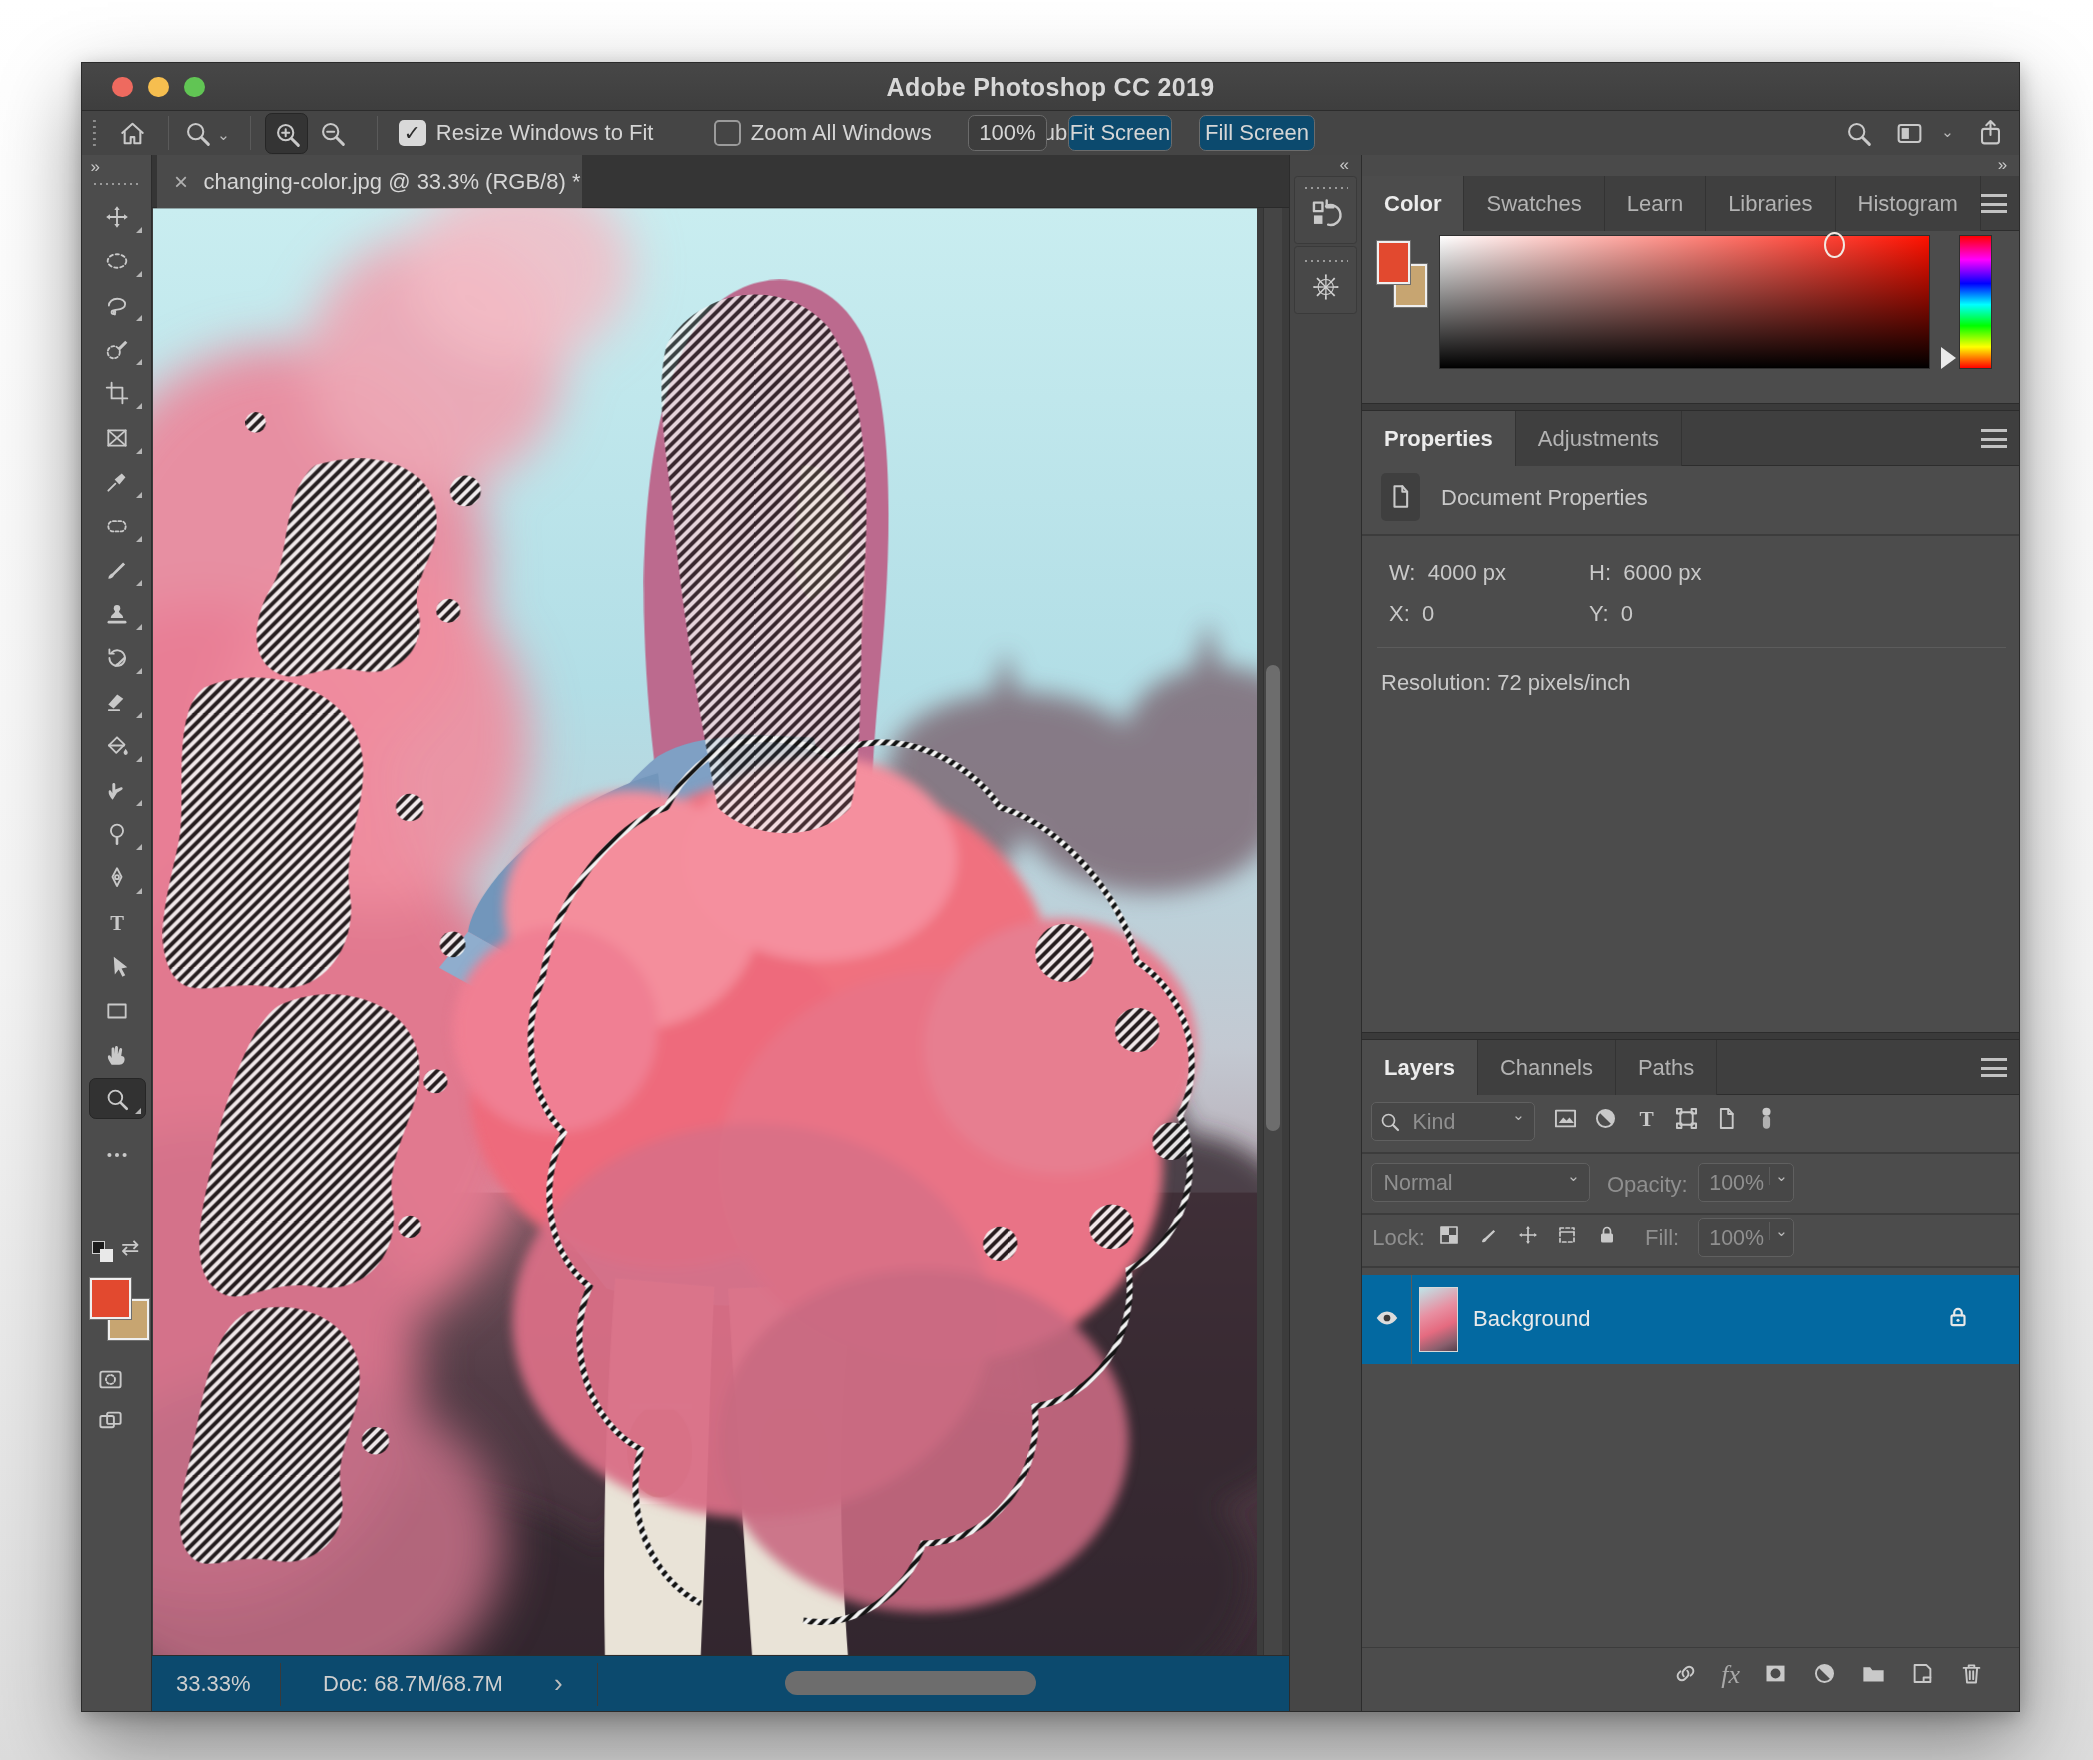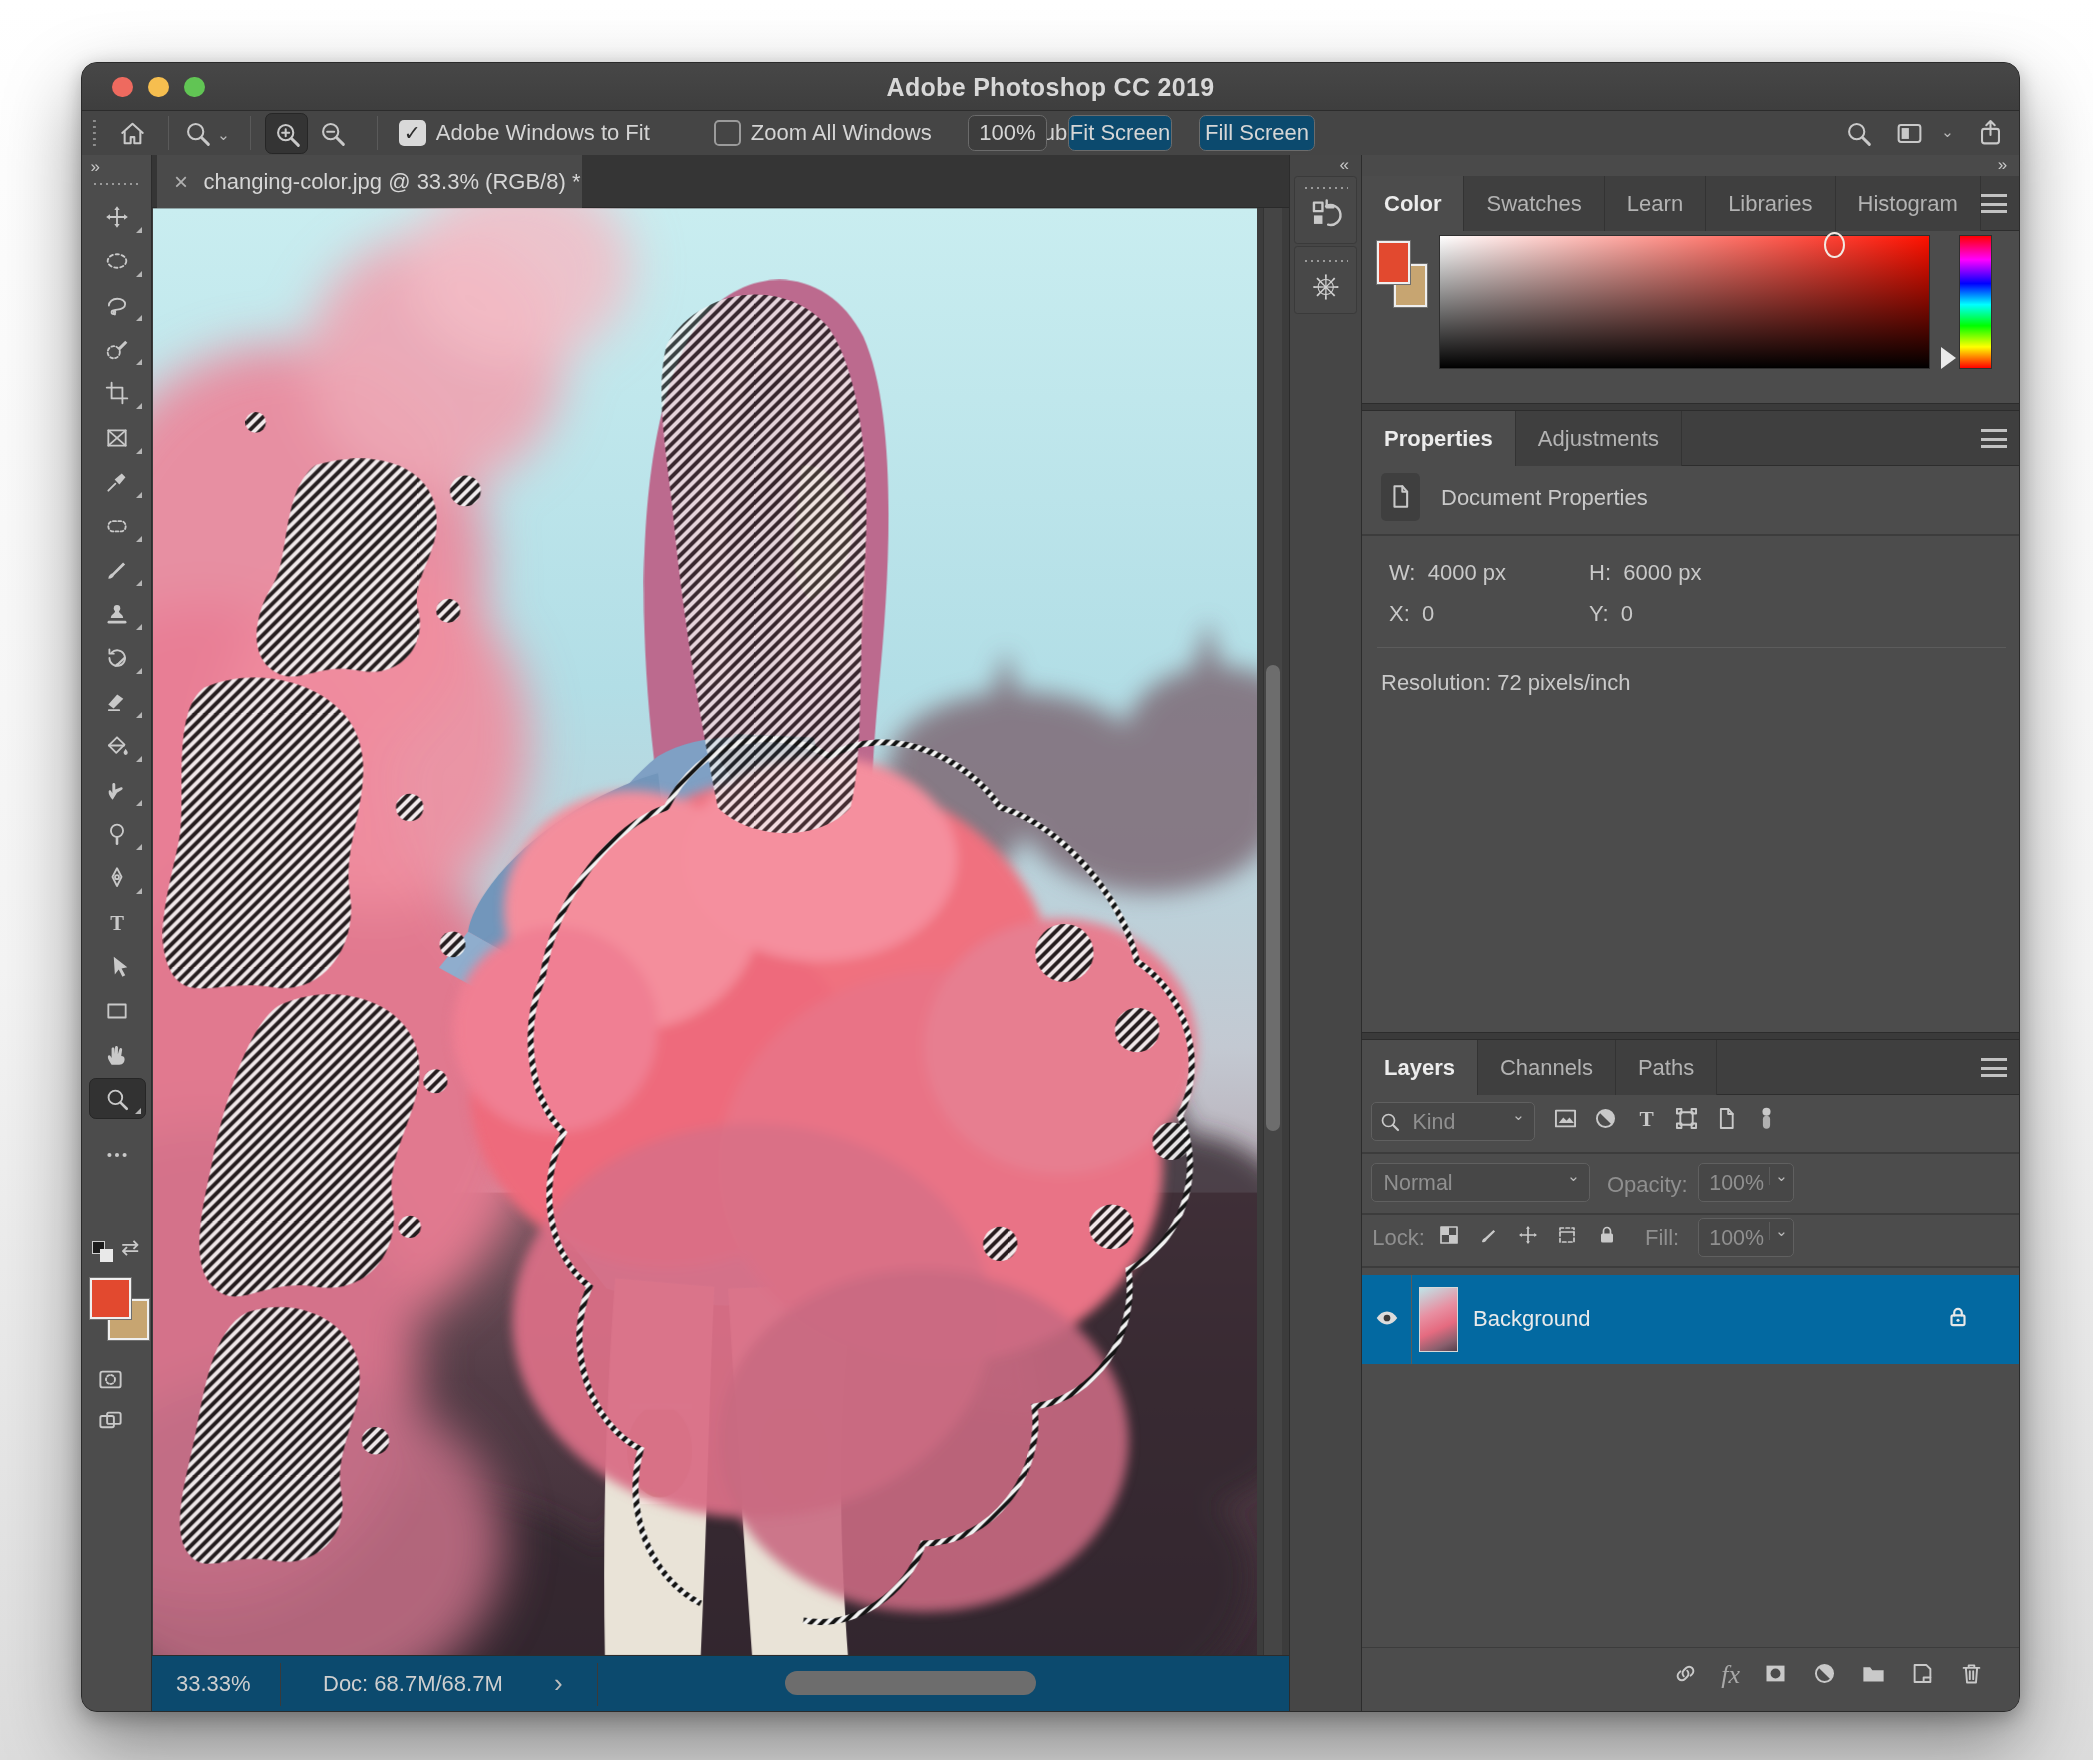--- a/index.html
+++ b/index.html
@@ -1,20 +1,20 @@
 <!DOCTYPE html>
 <html style="font-size:13.7px"><head>
 <meta charset="utf-8">
 <style>
   html,body{margin:0;padding:0;width:2094px;height:1760px;overflow:hidden;
     font-family:"Liberation Sans","DejaVu Sans",sans-serif;
     background:linear-gradient(180deg,#ffffff 0%,#f4f4f4 55%,#dcdcdc 100%);}
   *{box-sizing:border-box;}
   .abs{position:absolute;}
-  #win{position:absolute;left:81px;top:62px;width:1939px;height:1650px;border-radius:16px;
+  #win{position:absolute;left:81px;top:62px;width:1939px;height:1650px;border-radius:0;
     overflow:hidden;background:#454545;box-shadow:0 33px 77px rgba(0,0,0,.40),0 5.1px 19px rgba(0,0,0,.25);
     border:0.9px solid #2a2a2a;}
   
   #titlebar{position:absolute;left:0;top:0;width:100%;height:48px;background:linear-gradient(#474747,#3e3e3e);
     border-bottom:0.9px solid #2c2c2c;}
   .light{position:absolute;top:13.7px;width:20.5px;height:20.5px;border-radius:50%;}
   #title{position:absolute;width:100%;text-align:center;line-height:48px;font-size:25px;font-weight:700;color:#d8d8d8;letter-spacing:0.3px;}
   
   #optbar{position:absolute;left:0;top:48px;width:100%;height:45px;background:#454545;border-bottom:0.9px solid #2e2e2e;}
   .vsep{position:absolute;top:5.1px;height:34px;width:0.9px;background:#5a5a5a;}
@@ -118,21 +118,21 @@
       </div>
     <div class="abs" style="left:236px;top:7.7px;" id="ic-zoomout"><svg width="29" height="29" viewBox="0 0 24 24" fill="none" stroke="#c9c9c9" stroke-width="1.7" stroke-linecap="round" stroke-linejoin="round">
           <circle cx="10.5" cy="10.5" r="6.3"></circle>
           <path d="M15.3 15.3 21 21" stroke-width="2.4"></path>
           <path d="M7.6 10.5h5.8"></path>
         </svg></div>
     <div class="vsep" style="left:295px;"></div>
     <div id="opt-checks">
         <div class="cbrow" style="left: 317px;">
           <span class="cbbox on">✓</span>
-          <span class="cblabel">Adobe Windows to Fit</span>
+          <span class="cblabel">Resize Windows to Fit</span>
         </div>
         <div class="cbrow" style="left: 632px;">
           <span class="cbbox off"></span>
           <span class="cblabel">Zoom All Windows</span>
         </div>
         <div class="cbrow" style="left: 891px;">
           <span class="cbbox on">✓</span>
           <span class="cblabel">Scrubby Zoom</span>
         </div>
       </div>

